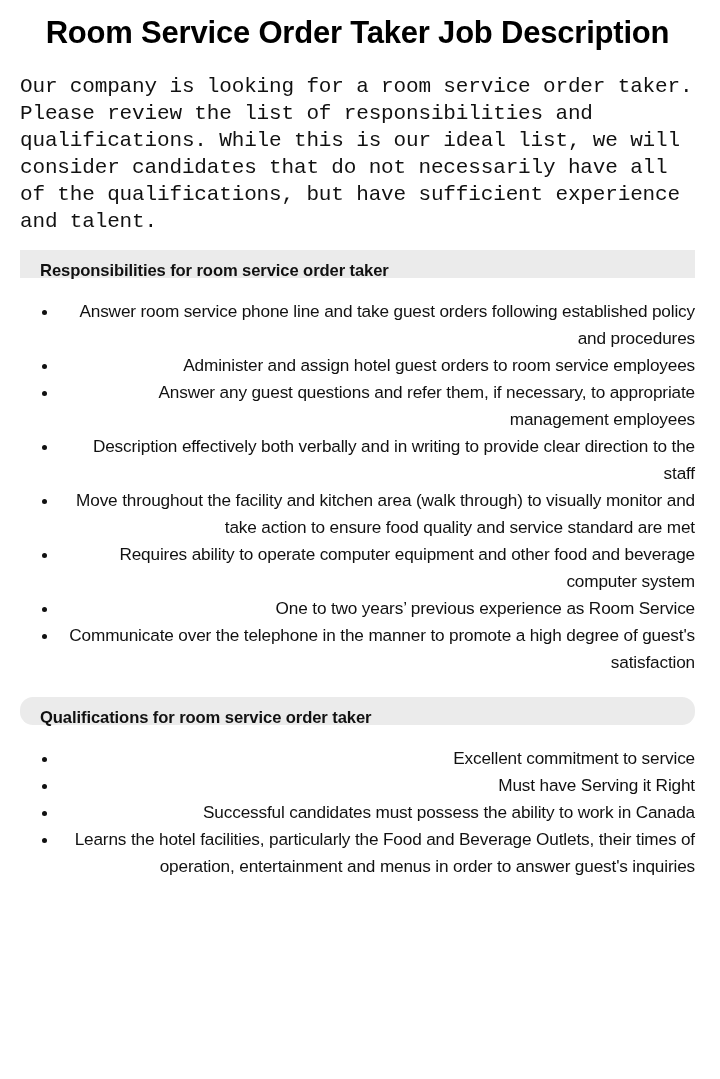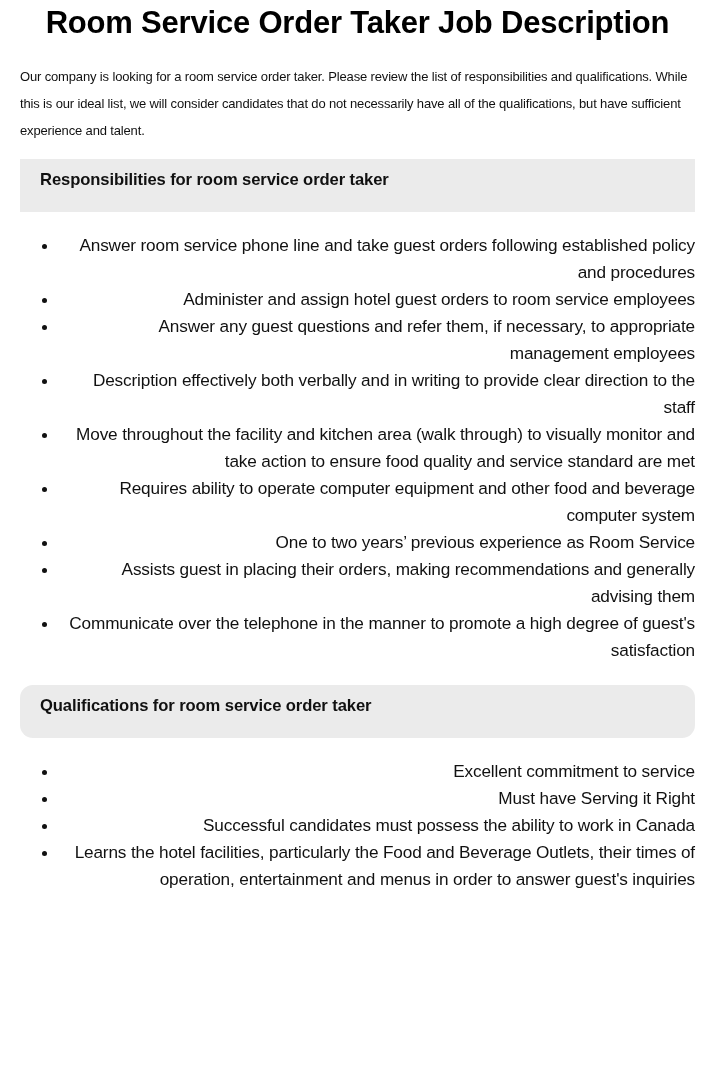--- a/index.html
+++ b/index.html
@@ -12,38 +12,39 @@
       height: 1079px;
       overflow: hidden;
       font-family: "Liberation Sans", sans-serif;
       color: #111111;
     }
     .page {
       padding: 0 25px 0 20px;
     }
     h1 {
       margin: 0;
-      padding-top: 3px;
+      padding-top: 13px;
       font-size: 31px;
       line-height: 40px;
       font-weight: bold;
       text-align: center;
       letter-spacing: -0.2px;
       color: #000000;
     }
     .intro {
       margin: 20px 0 0 0;
-      font-size: 13px;
+      font-size: 21px;
       line-height: 27px;
       letter-spacing: -0.15px;
+      font-family: Liberation Mono, monospace;
     }
     .section-header {
       margin-top: 15px;
       background: #ebebeb;
-      height: 53px;
+      height: 28px;
       line-height: 41px;
       padding-left: 20px;
       font-size: 16.6px;
       font-weight: bold;
       color: #111111;
       letter-spacing: -0.1px;
     }
     ul.items {
       margin: 20px 0 0 0;
       padding: 0 0 0 40px;
@@ -77,21 +78,20 @@
 
   <div class="section-header">Responsibilities for room service order taker</div>
   <ul class="items">
     <li>Answer room service phone line and take guest orders following established policy and procedures</li>
     <li>Administer and assign hotel guest orders to room service employees</li>
     <li>Answer any guest questions and refer them, if necessary, to appropriate management employees</li>
     <li>Description effectively both verbally and in writing to provide clear direction to the staff</li>
     <li>Move throughout the facility and kitchen area (walk through) to visually monitor and take action to ensure food quality and service standard are met</li>
     <li>Requires ability to operate computer equipment and other food and beverage computer system</li>
     <li>One to two years’ previous experience as Room Service</li>
-    <li>Assists guest in placing their orders, making recommendations and generally advising them</li>
     <li>Communicate over the telephone in the manner to promote a high degree of guest's satisfaction</li>
   </ul>
 
   <div class="section-header qual-header">Qualifications for room service order taker</div>
   <ul class="items">
     <li>Excellent commitment to service</li>
     <li>Must have Serving it Right</li>
     <li>Successful candidates must possess the ability to work in Canada</li>
     <li>Learns the hotel facilities, particularly the Food and Beverage Outlets, their times of operation, entertainment and menus in order to answer guest's inquiries</li>
   </ul>

